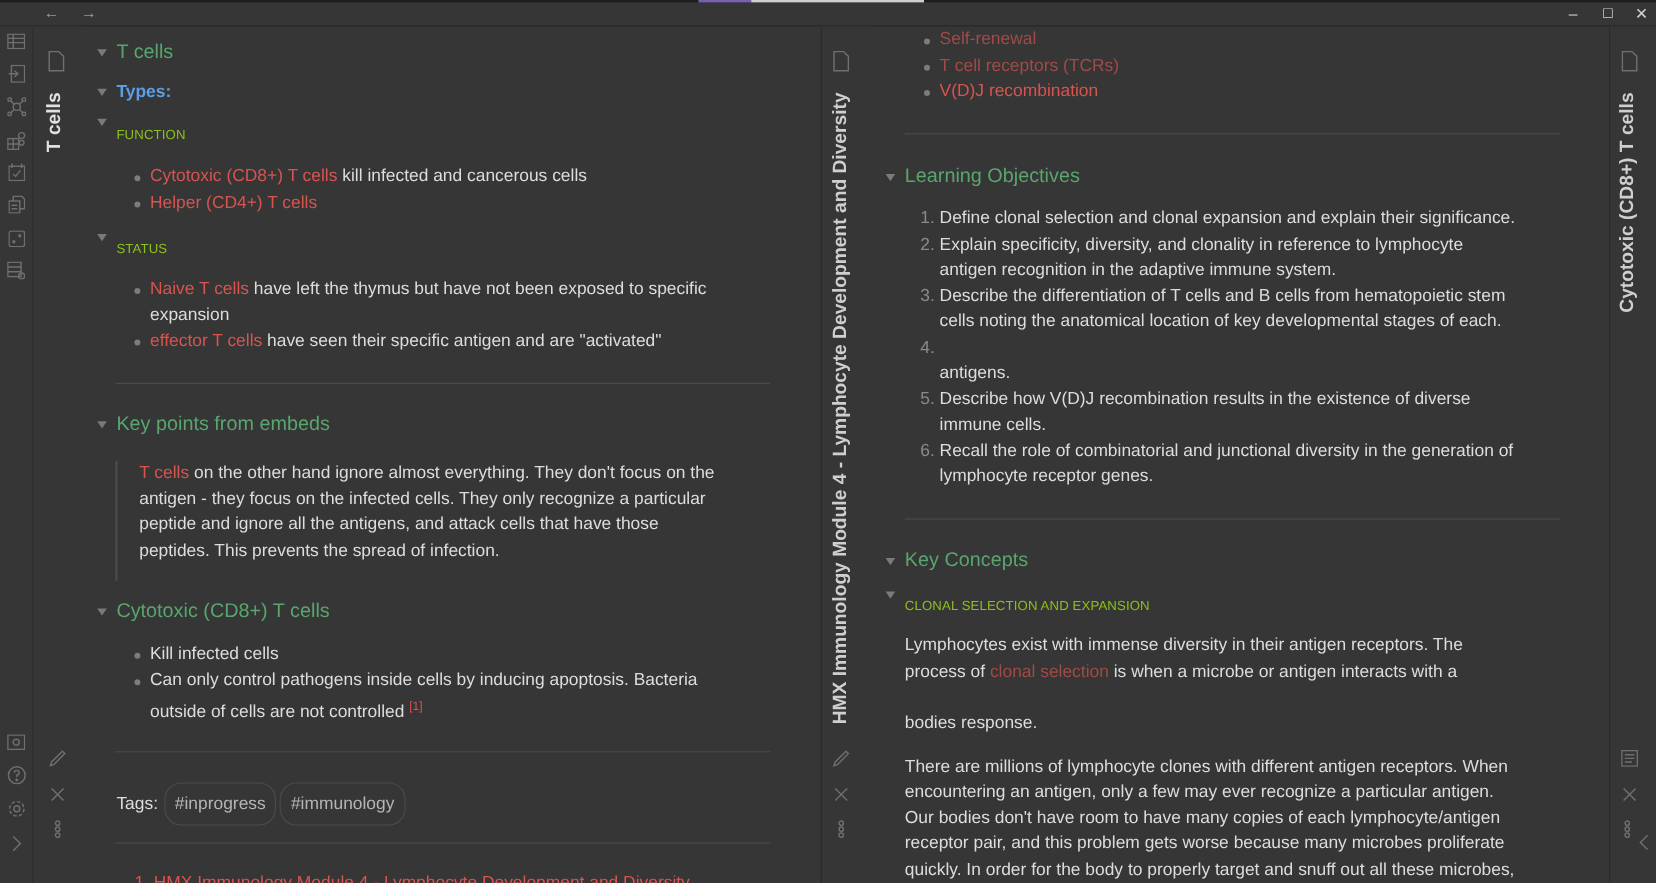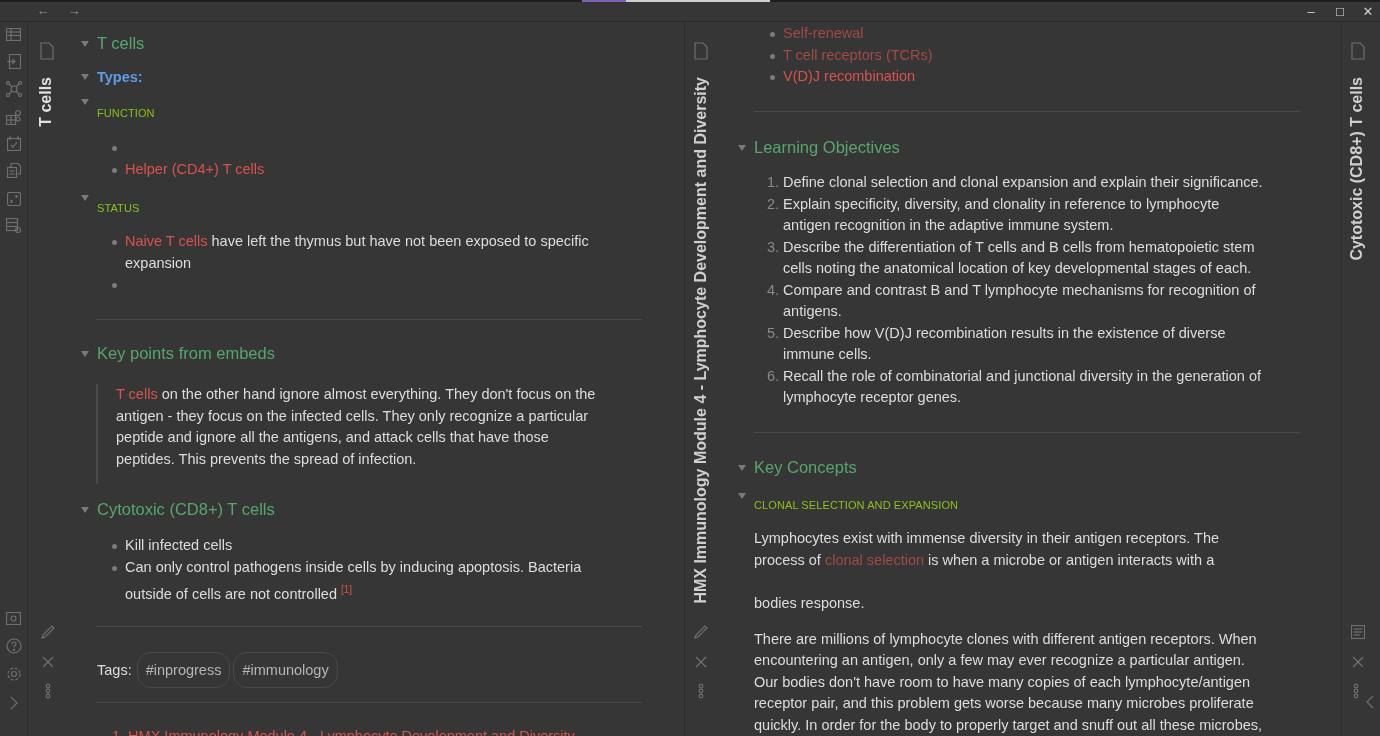--- a/index.html
+++ b/index.html
@@ -183,34 +183,40 @@
   <div class="fold" style="left:13px; top:19px"></div>
   <div class="heading" style="left:29px; top:12px">T cells</div>
 
   <div class="fold" style="left:13px; top:52px"></div>
   <div class="heading blue" style="left:29px; top:47px">Types:</div>
 
   <div class="fold" style="left:13px; top:77px"></div>
   <div class="caps" style="left:29px; top:85px">FUNCTION</div>
 
   <div class="bullet" style="left:44px; top:124px"></div>
+  <div class="line" style="left:57px; top:115px">
+    <span class="link">Cytotoxic (CD8+) T cells</span><span> kill infected and cancerous cells</span>
+  </div>
   <div class="bullet" style="left:44px; top:146px"></div>
   <div class="line" style="left:57px; top:137px">
     <span class="link">Helper (CD4+) T cells</span>
   </div>
 
   <div class="fold" style="left:13px; top:173px"></div>
   <div class="caps" style="left:29px; top:180px">STATUS</div>
 
   <div class="bullet" style="left:44px; top:218px"></div>
   <div class="line" style="left:57px; top:209px">
     <span class="link">Naive T cells</span><span> have left the thymus but have not been exposed to specific</span>
   </div>
   <div class="line" style="left:57px; top:231px">expansion</div>
   <div class="bullet" style="left:44px; top:261px"></div>
+  <div class="line" style="left:57px; top:252px">
+    <span class="link">effector T cells</span><span> have seen their specific antigen and are "activated"</span>
+  </div>
 
   <div class="hr" style="left:28px; top:297px; width:546px"></div>
 
   <div class="fold" style="left:13px; top:329px"></div>
   <div class="heading" style="left:29px; top:322px">Key points from embeds</div>
 
   <div class="blockbar" style="left:28px; top:362px; height:100px"></div>
   <div class="line" style="left:48px; top:362px">
     <span class="link">T cells</span><span> on the other hand ignore almost everything. They don't focus on the</span>
   </div>
@@ -287,21 +293,20 @@
 
   <div class="olnum" style="left:36px; top:172px">2.</div>
   <div class="line" style="left:58px; top:172px">Explain specificity, diversity, and clonality in reference to lymphocyte</div>
   <div class="line" style="left:58px; top:193px">antigen recognition in the adaptive immune system.</div>
 
   <div class="olnum" style="left:36px; top:215px">3.</div>
   <div class="line" style="left:58px; top:215px">Describe the differentiation of T cells and B cells from hematopoietic stem</div>
   <div class="line" style="left:58px; top:236px">cells noting the anatomical location of key developmental stages of each.</div>
 
   <div class="olnum" style="left:36px; top:258px">4.</div>
-  <div class="line" style="left:58px; top:258px">Compare and contrast B and T lymphocyte mechanisms for recognition of</div>
   <div class="line" style="left:58px; top:279px">antigens.</div>
 
   <div class="olnum" style="left:36px; top:301px">5.</div>
   <div class="line" style="left:58px; top:301px">Describe how V(D)J recombination results in the existence of diverse</div>
   <div class="line" style="left:58px; top:322px">immune cells.</div>
 
   <div class="olnum" style="left:36px; top:344px">6.</div>
   <div class="line" style="left:58px; top:344px">Recall the role of combinatorial and junctional diversity in the generation of</div>
   <div class="line" style="left:58px; top:365px">lymphocyte receptor genes.</div>
 

